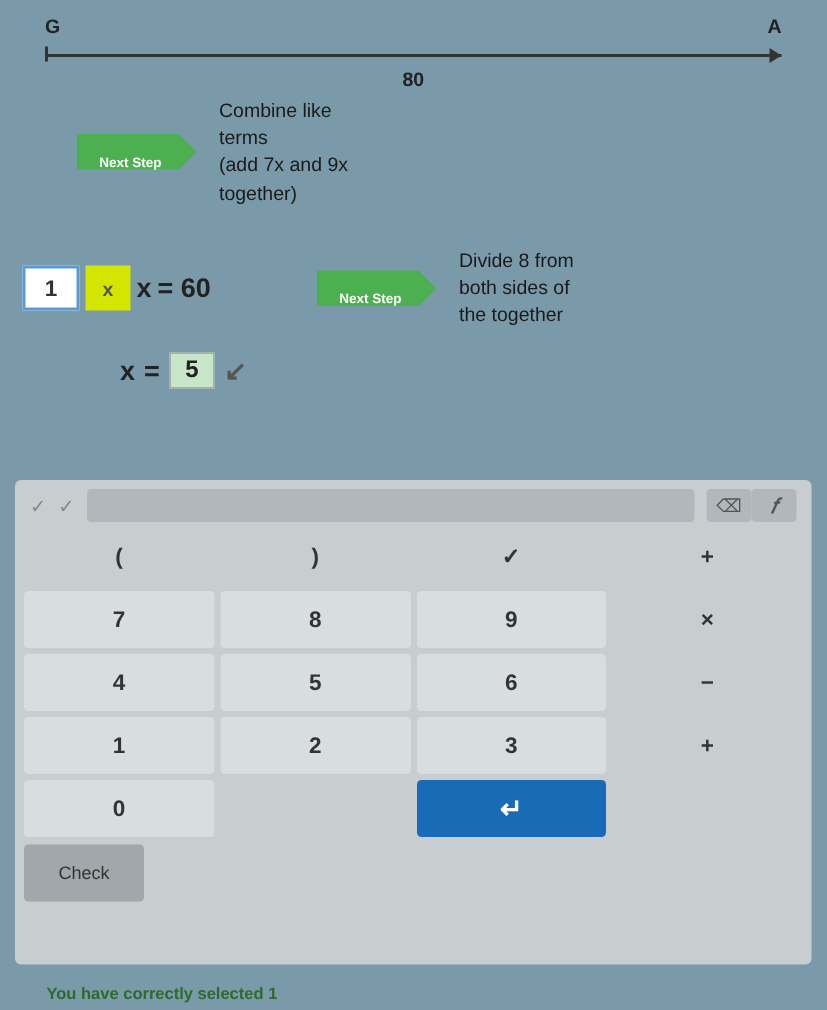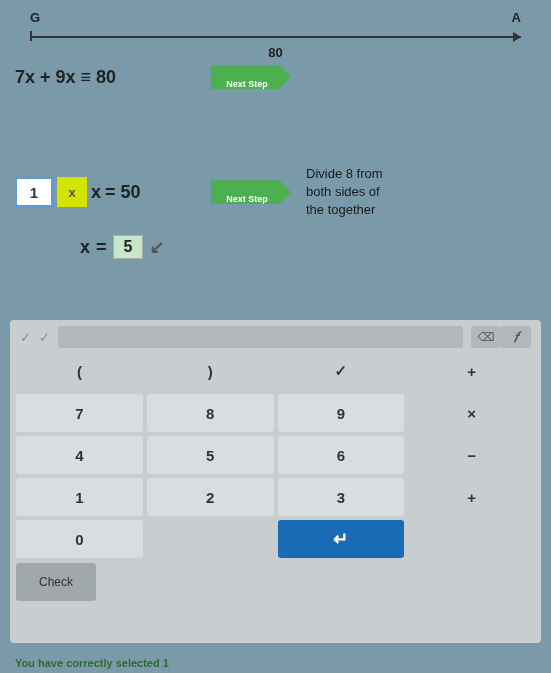--- a/index.html
+++ b/index.html
@@ -294,59 +294,62 @@
     }
     .calc-btn.empty {
       background: #c8cdd0;
       cursor: default;
     }
 
     
     .bottom-status {
       position: absolute;
       bottom: 4px;
-      left: 15px;
+      left: 31px;
       font-size: 11px;
       color: #2d6a2d;
       font-weight: bold;
     }
   </style>
 </head>
 <body>
 
 <div class="number-line-area">
   <div class="number-line-labels">
     <span>G</span>
     <span>A</span>
   </div>
   <div class="number-line-track">
     <div class="tick-left"></div>
     <span class="nl-label-80">80</span>
   </div>
 </div>
 
 <div class="row1">
-  <div class="equation1">
-    <span>7x + 9x ≡ 80</span>
-  </div>
   <div class="next-step-btn">
     <span>Next Step</span>
+  </div>
+  <div class="hint-text">
+    <span>Combine like</span><br>
+    <span>terms</span><br>
+    <span>(add 7x and 9x</span><br>
+    <span>together)</span>
   </div>
 </div>
 
 <div class="row2">
   <div class="equation2">
     <div class="eq-box">
       <span>1</span>
     </div>
     <div class="eq-yellow-box">
       <span>x</span>
     </div>
     <span> x</span>
-    <span>= 50</span>
+    <span>= 60</span>
   </div>
   <div class="next-step-btn">
     <span>Next Step</span>
   </div>
   <div class="hint-text2">
     <span>Divide 8 from</span><br>
     <span>both sides of</span><br>
     <span>the together</span>
   </div>
 </div>

